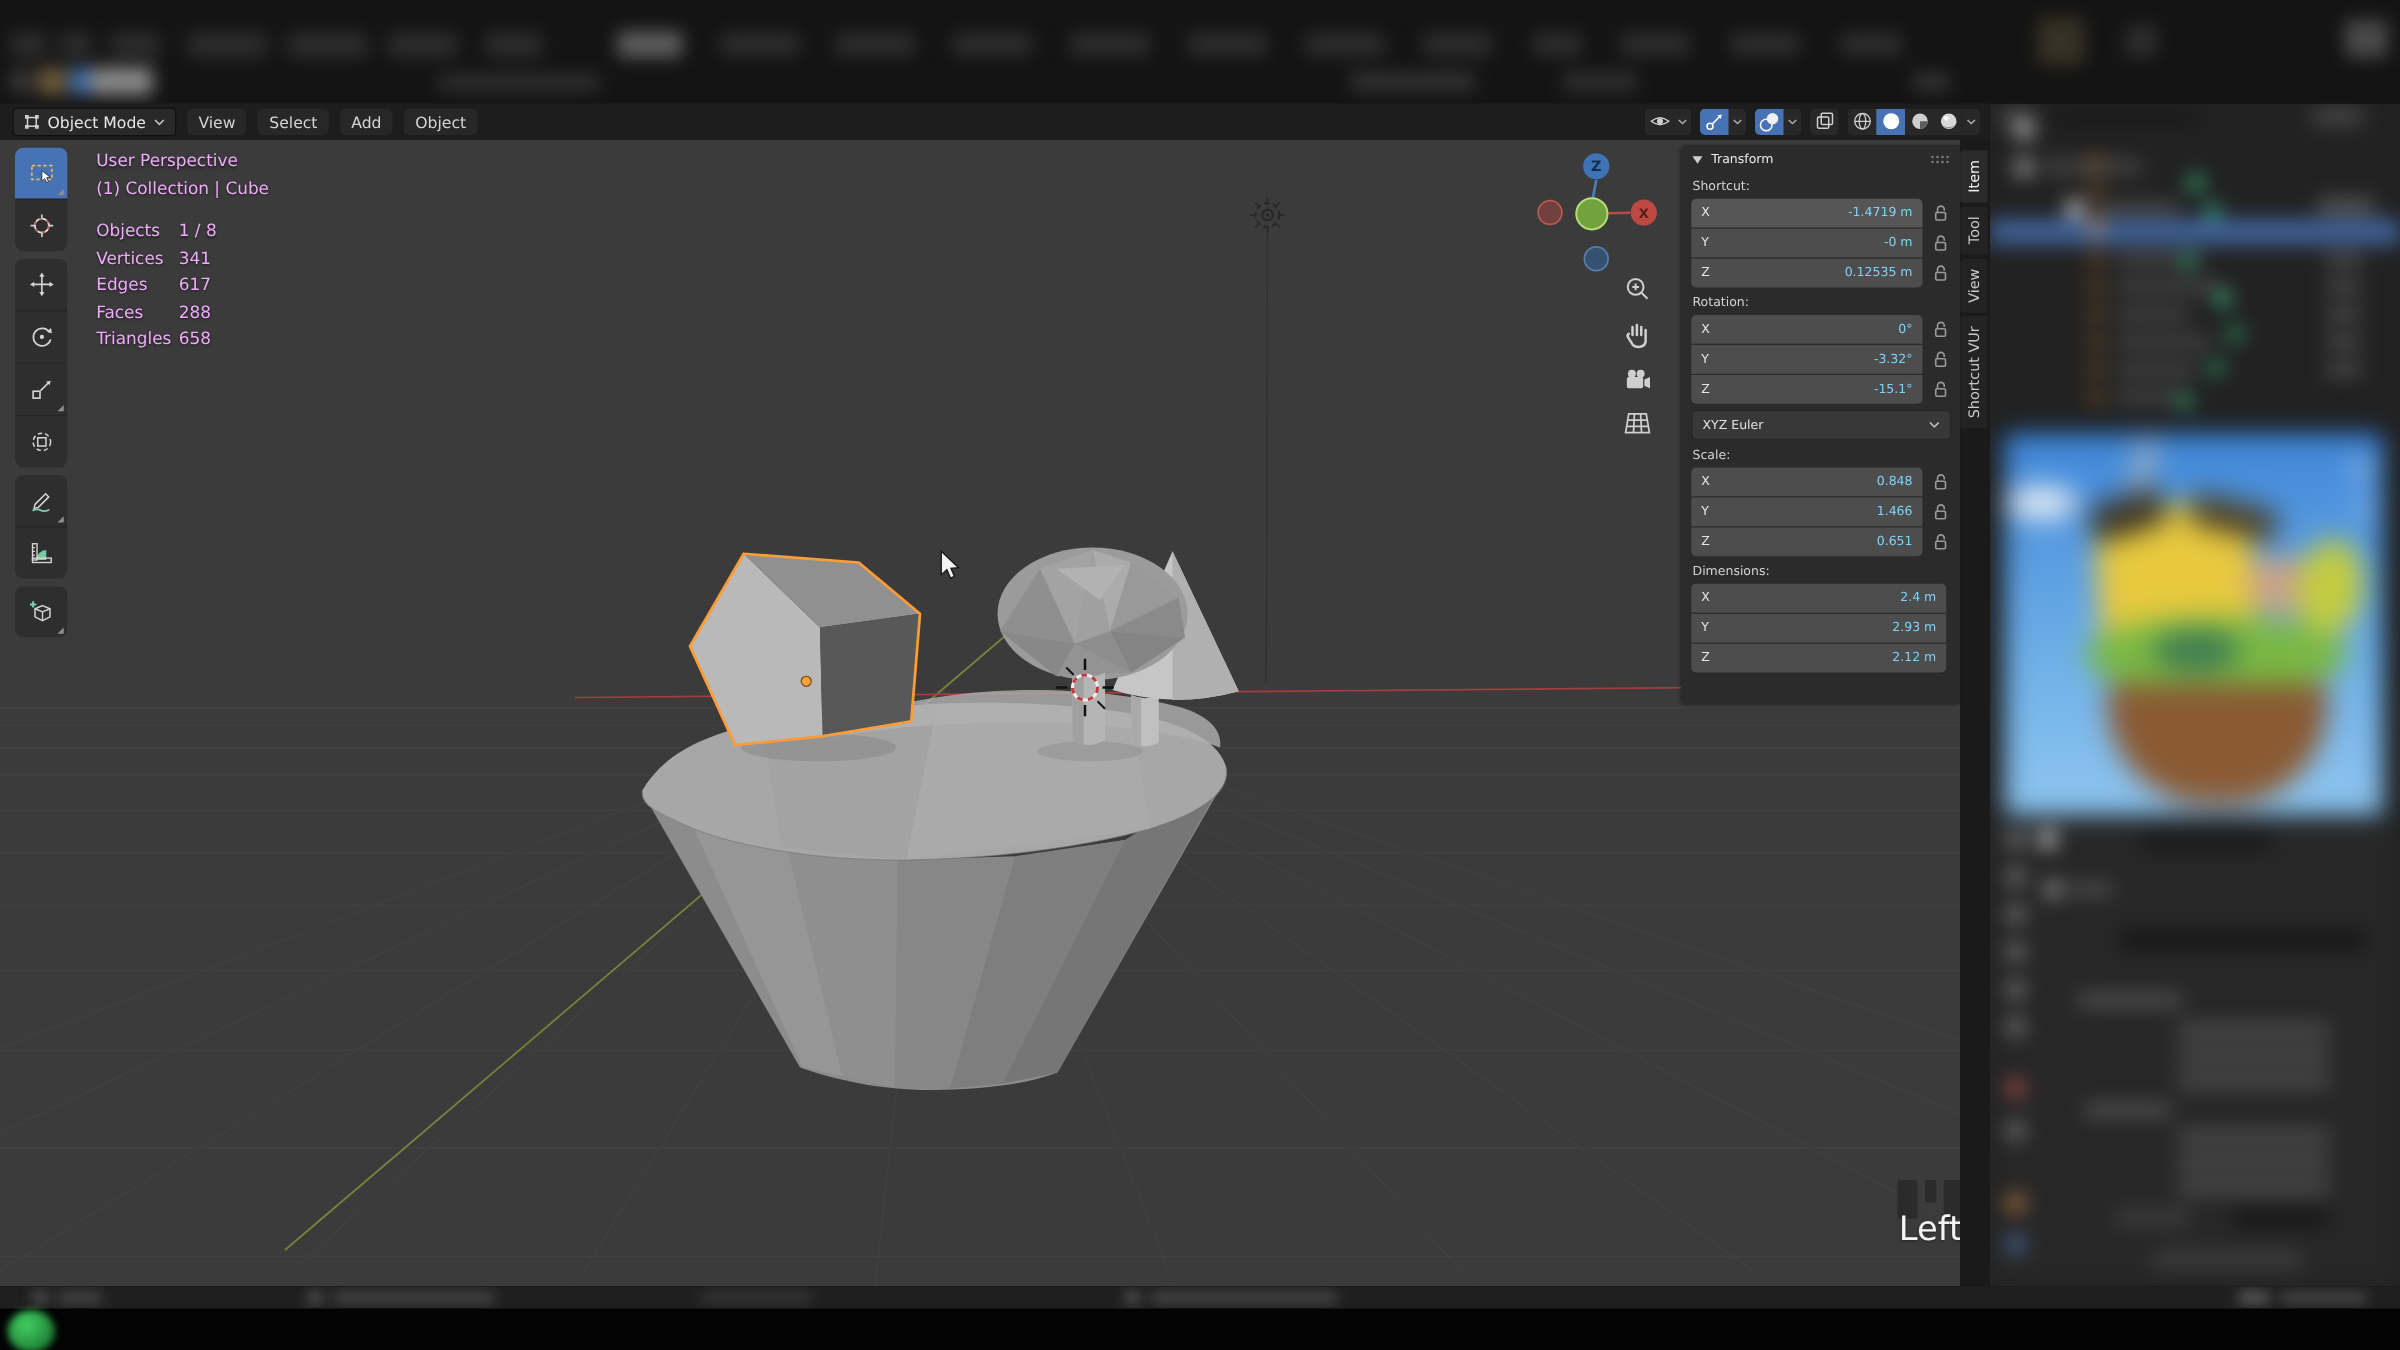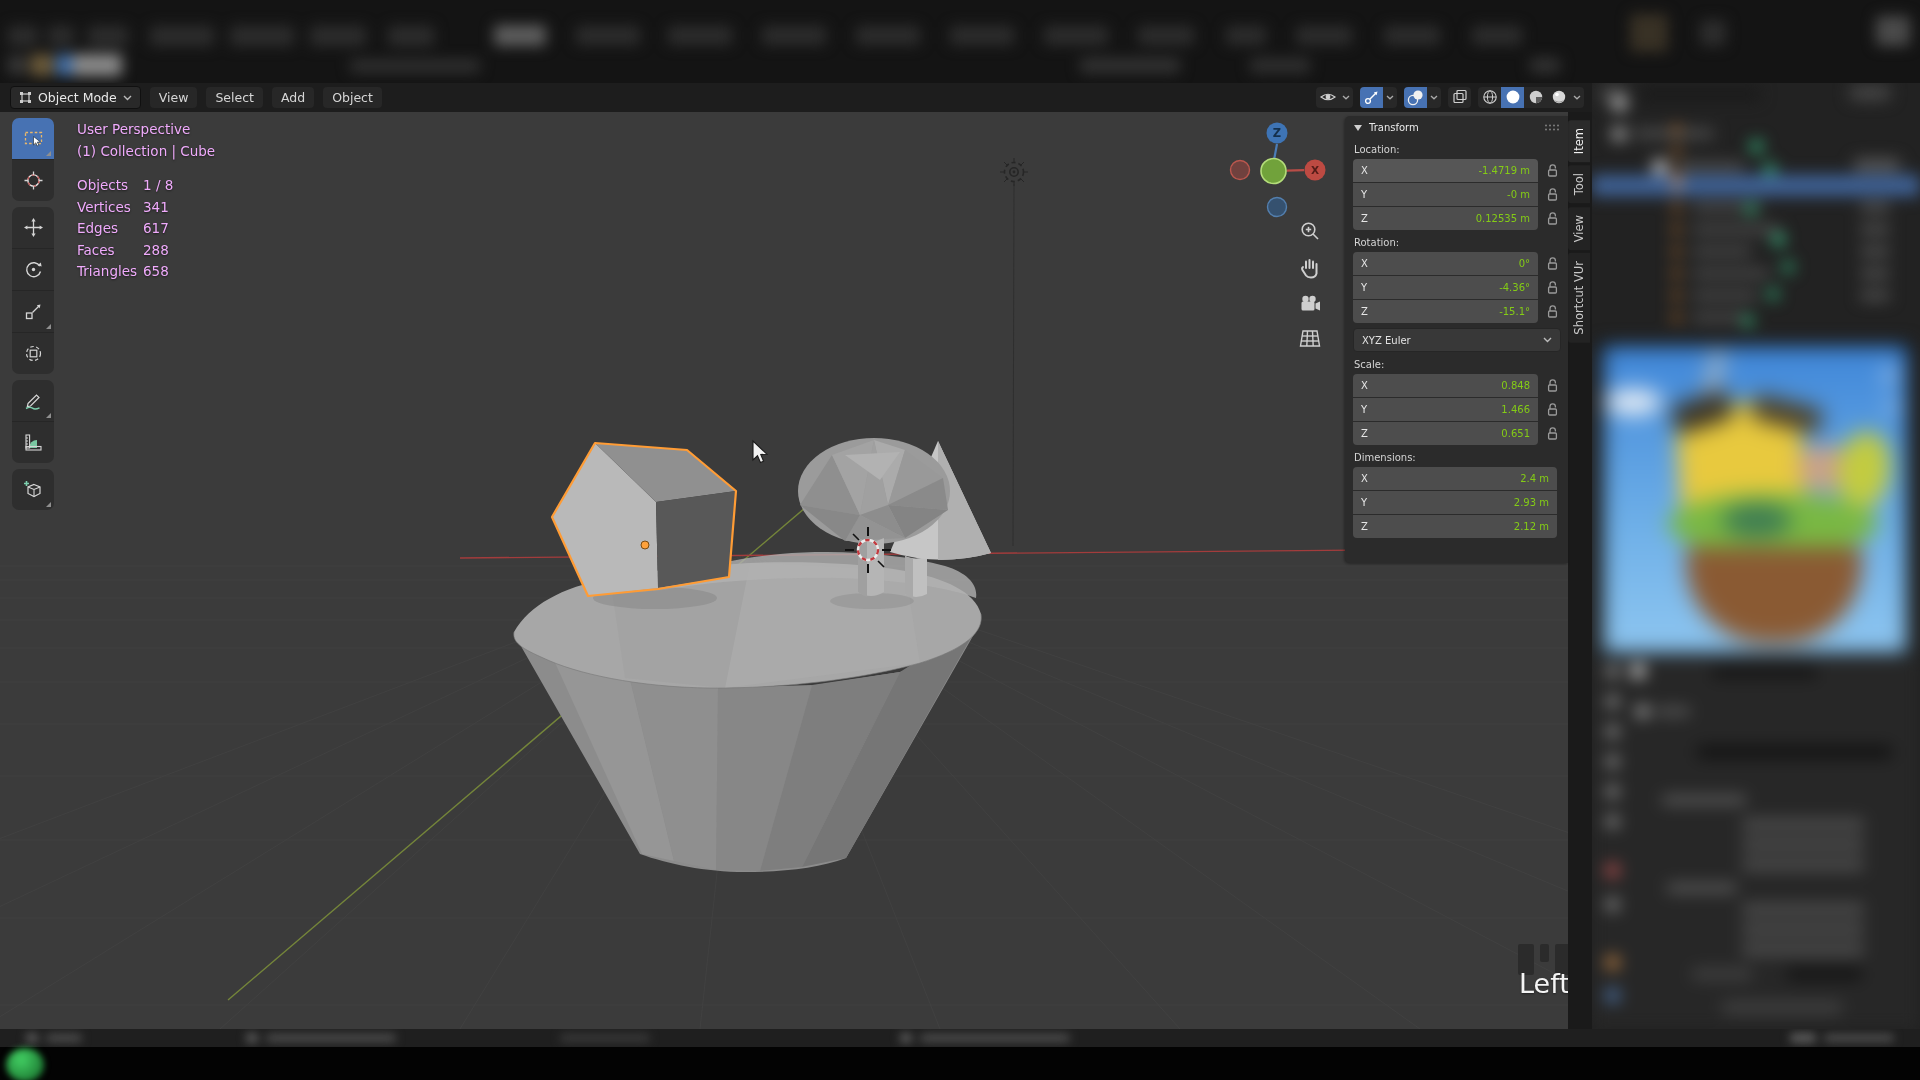--- a/index.html
+++ b/index.html
@@ -39,21 +39,21 @@
           padding:0;font-size:10px;}
   .ntitle{display:flex;align-items:center;gap:7px;padding:6px 8px 4px 9px;color:#eaeaea;}
   .tri{width:0;height:0;border-left:4.5px solid transparent;border-right:4.5px solid transparent;border-top:6px solid #cfcfcf;}
   .grip{margin-left:auto;width:16px;height:7px;}
   .plabel{color:#d4d4d4;margin:7px 0 4px 9px;}
   .grp{padding:0 7px 0 8px;}
   .lrow{display:flex;align-items:center;margin-bottom:1px;}
   .frow{flex:1;display:flex;align-items:center;height:23px;background:#4d4d4d;padding:0 8px;}
   .grp .lrow:first-of-type .frow{border-radius:4px 4px 0 0;}
   .grp .lrow:last-of-type .frow{border-radius:0 0 4px 4px;}
-  .ax{color:#e6e6e6;} .fv{margin-left:auto;color:#84cc16;}
+  .ax{color:#e6e6e6;} .fv{margin-left:auto;color:#7dd3fc;}
   .lockc{width:17px;margin-left:6px;display:flex;justify-content:center;}
   .drop{margin:5px 7px 0 8px;height:22px;background:#383838;border:1px solid #262626;border-radius:4px;
         display:flex;align-items:center;padding:0 8px;color:#e2e2e2;}
   .drop .dchev{margin-left:auto;}
   
   .tabstrip{position:absolute;left:1568px;top:29px;width:24px;height:917px;background:#1a1a1a;z-index:34;}
   .vtab{writing-mode:vertical-rl;transform:rotate(180deg);font-size:11.5px;color:#c9c9c9;background:#232323;
         padding:8px 4px;border-radius:0 3px 3px 0;margin:3px 0 3px 0;width:14px;text-align:center;}
   .vtab.on{background:#2b2b2b;color:#f2f2f2;}
   
@@ -502,21 +502,21 @@
               <circle cx="6" cy="1.5" r="1"></circle>
               <circle cx="10" cy="1.5" r="1"></circle>
               <circle cx="14" cy="1.5" r="1"></circle>
           <circle cx="2" cy="5.5" r="1"></circle>
               <circle cx="6" cy="5.5" r="1"></circle>
               <circle cx="10" cy="5.5" r="1"></circle>
               <circle cx="14" cy="5.5" r="1"></circle>
             </g>
           </svg>
       </div>
-      <div class="plabel">Location:</div>
+      <div class="plabel">Shortcut:</div>
       <div class="grp">
         <div class="lrow">
             <div class="frow" style="background:#565656;">
               <span class="ax">X</span>
               <span class="fv">-1.4719 m</span>
             </div>
           <div class="lockc">
               <svg width="13" height="15" viewBox="0 0 13 15">
                 <path d="M4,7 V4.6 A2.7,2.7 0 0 1 9.4,4.6 V5.6" stroke="#9a9a9a" stroke-width="1.3" fill="none"></path>
                 <rect x="2.6" y="7" width="7.8" height="6" rx="1" stroke="#9a9a9a" stroke-width="1.3" fill="none"></rect>
@@ -558,21 +558,21 @@
           <div class="lockc">
               <svg width="13" height="15" viewBox="0 0 13 15">
                 <path d="M4,7 V4.6 A2.7,2.7 0 0 1 9.4,4.6 V5.6" stroke="#9a9a9a" stroke-width="1.3" fill="none"></path>
                 <rect x="2.6" y="7" width="7.8" height="6" rx="1" stroke="#9a9a9a" stroke-width="1.3" fill="none"></rect>
               </svg>
             </div>
           </div>
         <div class="lrow">
             <div class="frow">
               <span class="ax">Y</span>
-              <span class="fv">-4.36°</span>
+              <span class="fv">-3.32°</span>
             </div>
           <div class="lockc">
               <svg width="13" height="15" viewBox="0 0 13 15">
                 <path d="M4,7 V4.6 A2.7,2.7 0 0 1 9.4,4.6 V5.6" stroke="#9a9a9a" stroke-width="1.3" fill="none"></path>
                 <rect x="2.6" y="7" width="7.8" height="6" rx="1" stroke="#9a9a9a" stroke-width="1.3" fill="none"></rect>
               </svg>
             </div>
           </div>
         <div class="lrow">
             <div class="frow">

